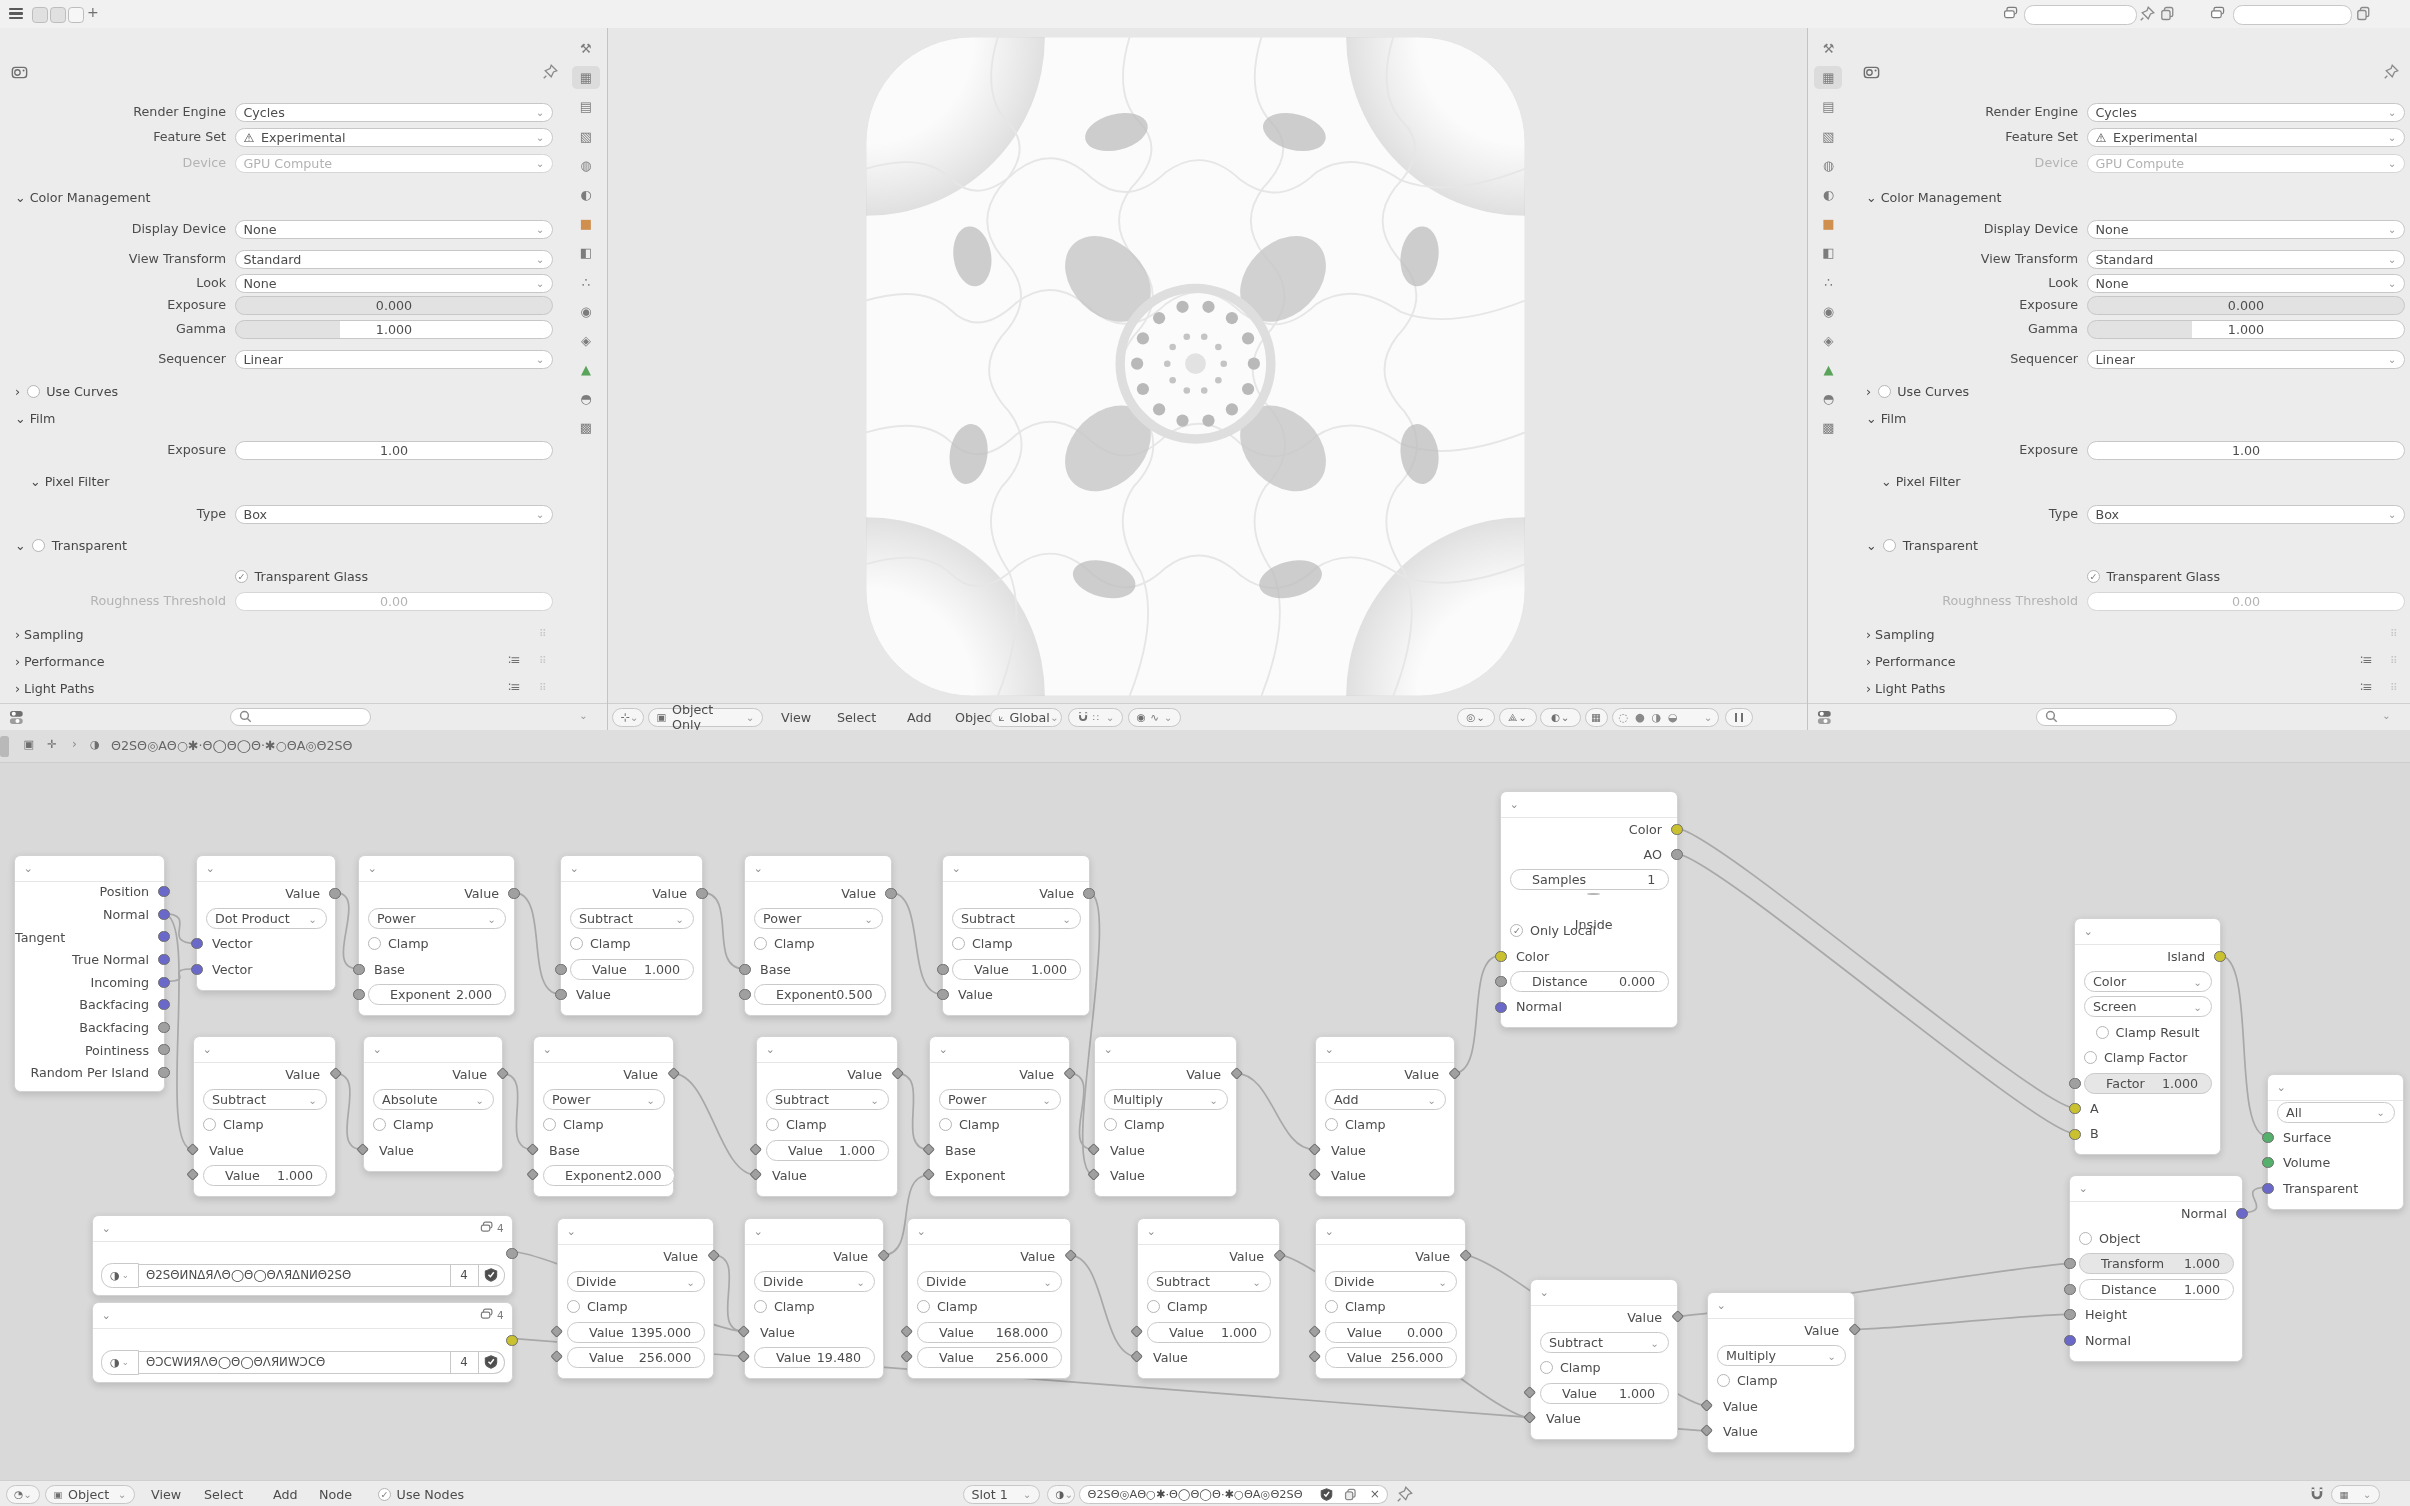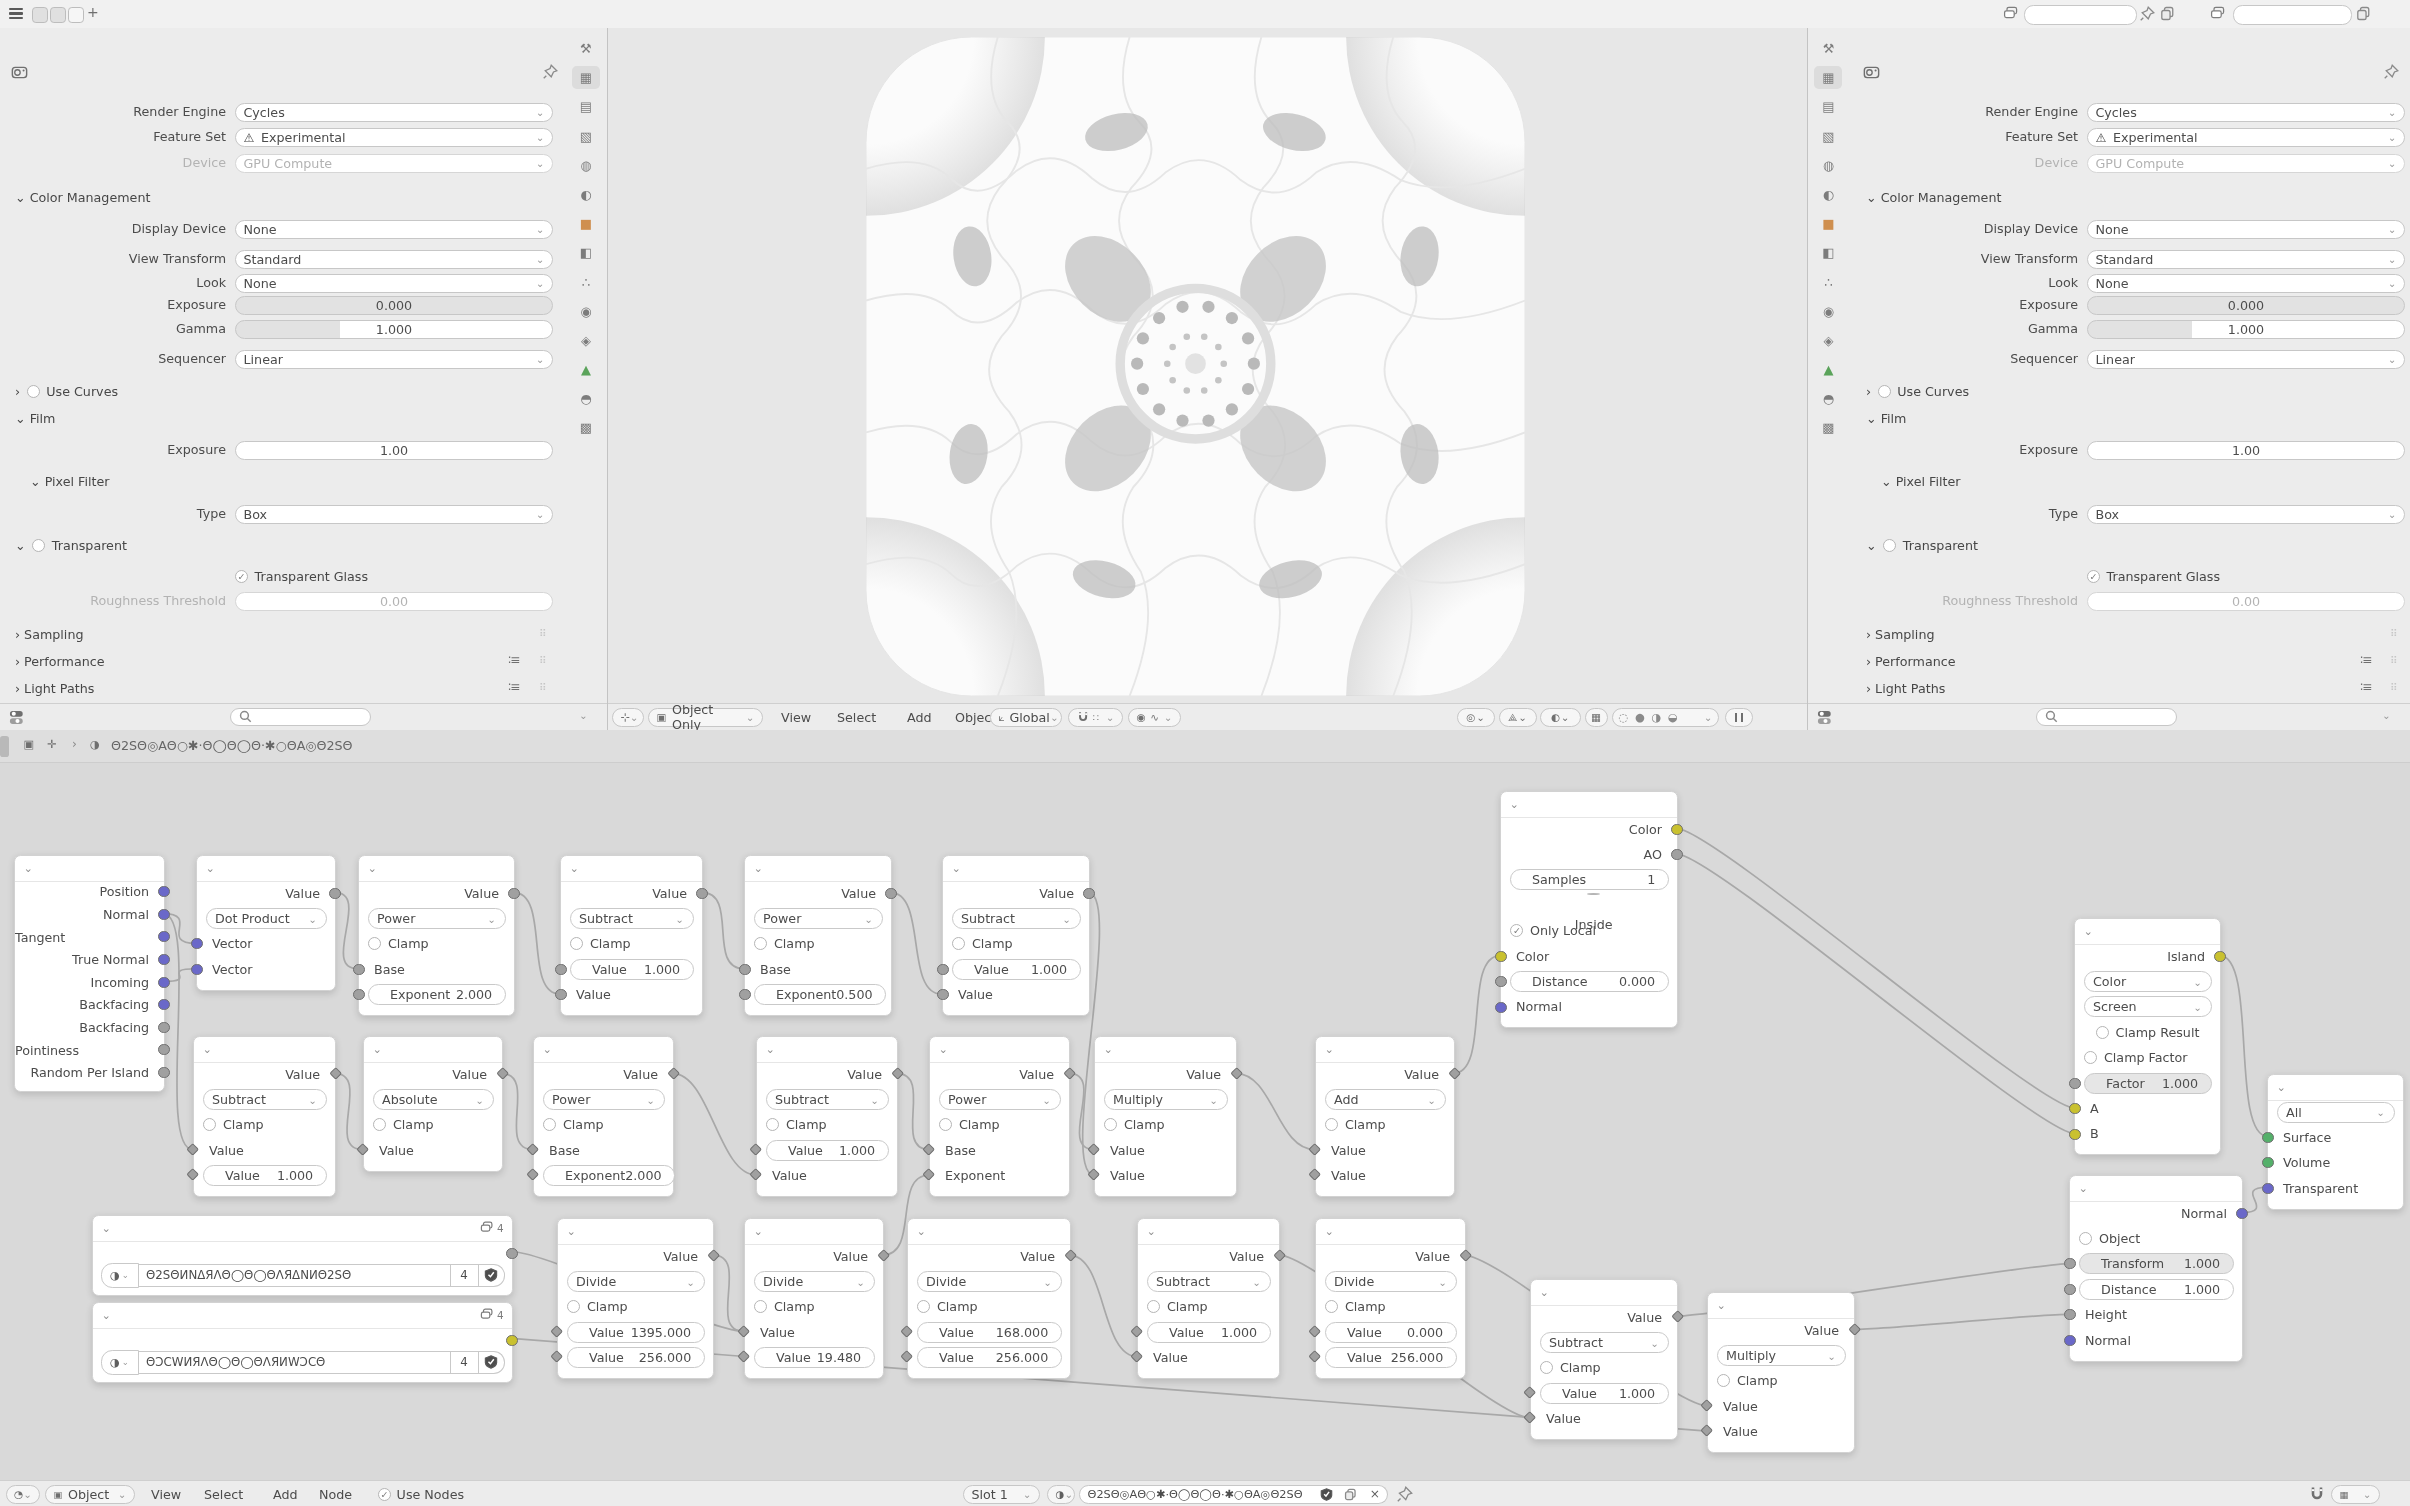--- a/index.html
+++ b/index.html
@@ -542,21 +542,21 @@
         </div>
         <div class="sock" style="right: -5.6px; top: 121px; background: rgb(106, 104, 201);"></div>
         <div class="nrow" style="top: 137px; height: 22.6px; justify-content: flex-end; padding-right: 15px;">
           <span>Backfacing</span>
         </div>
         <div class="sock" style="right: -5.6px; top: 143px; background: rgb(106, 104, 201);"></div>
         <div class="nrow" style="top: 160px; height: 22.6px; justify-content: flex-end; padding-right: 15px;">
           <span>Backfacing</span>
         </div>
         <div class="sock" style="right: -5.6px; top: 166px; background: rgb(160, 160, 160);"></div>
-        <div class="nrow" style="top: 183px; height: 22.6px; justify-content: flex-start; padding-right: 15px;">
+        <div class="nrow" style="top: 183px; height: 22.6px; justify-content: flex-end; padding-right: 15px;">
           <span>Pointiness</span>
         </div>
         <div class="sock" style="right: -5.6px; top: 188px; background: rgb(160, 160, 160);"></div>
         <div class="nrow" style="top: 205px; height: 22.6px; justify-content: flex-end; padding-right: 15px;">
           <span>Random Per Island</span>
         </div>
         <div class="sock" style="right: -5.6px; top: 211px; background: rgb(160, 160, 160);"></div>
       </div>
       <div class="node" style="left: 196px; top: 125px; width: 138px; height: 134px;">
         <div class="nhead">

